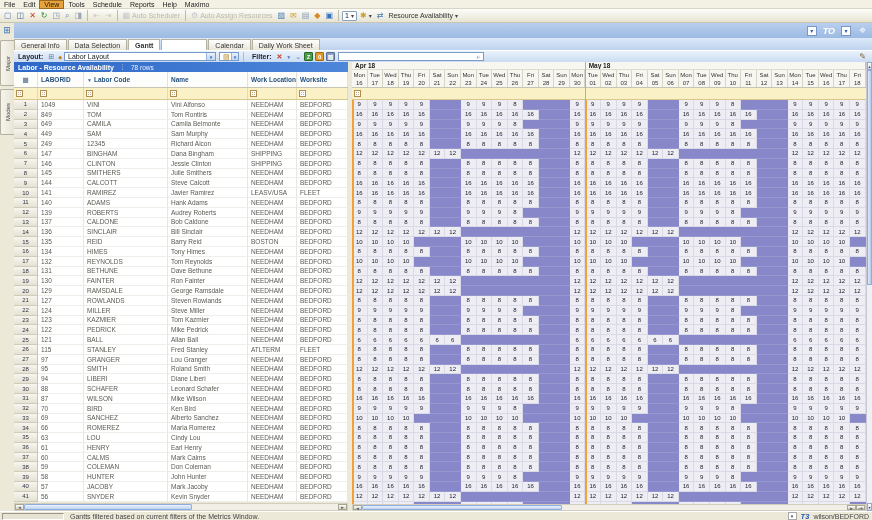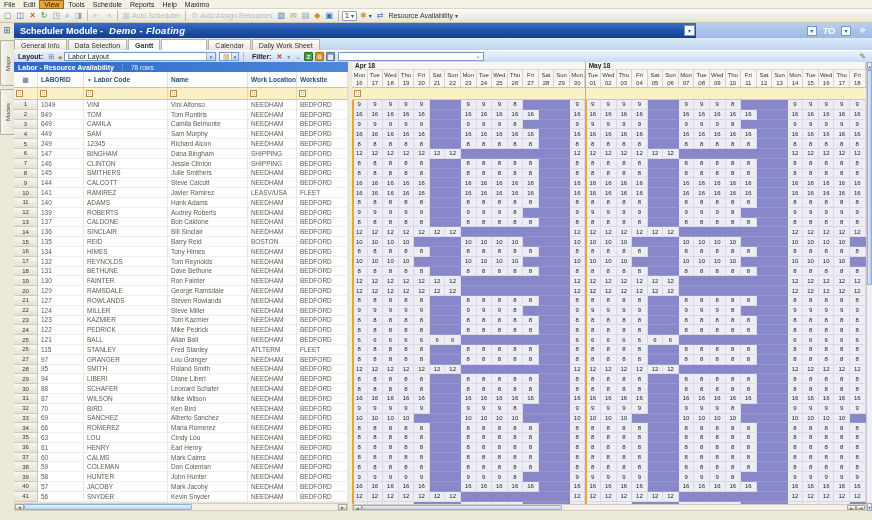--- a/index.html
+++ b/index.html
@@ -245,25 +245,20 @@
           <span class="tglyph" style="color: rgb(74, 122, 181);">⇄</span>
         </span>
         <span class="tbtn">
           <span class="tlabel">Resource Availability</span>
           <span class="tdd">▾</span>
         </span>
       </div>
   </div>
 
   <div id="titlebar">
-    <div class="tb-inner">
-      <span class="tb-title">Scheduler Module -</span>
-      <span class="tb-sub">Demo - Floating</span>
-      <span class="tb-dd"></span>
-    </div>
     <div class="tb-right">
       <span class="mini-dd"></span>
       <span class="tb-logo">TO</span>
       <span class="mini-dd"></span>
       <span class="tb-endicon"></span>
     </div>
   </div>
 
   <div id="corner-icon"></div>
   <div id="side-tabs">
@@ -2252,14 +2247,23 @@
     <span class="sb-btn sb-e"></span>
   </div>
 
   <div id="vscroll">
     <span class="vsb-btn vsb-u"></span>
     <span class="vsb-thumb"></span>
     <span style="flex:1;"></span>
     <span class="vsb-btn vsb-d"></span>
   </div>
 
+  <div id="statusbar">
+    <span id="sb-box"></span>
+    <span id="sb-msg">Gantts filtered based on current filters of the Metrics Window.</span>
+    <span id="sb-right">
+      <span id="sb-dd"></span>
+      <span id="sb-logo">T3</span>
+      <span id="sb-user">wilson/BEDFORD</span>
+    </span>
+  </div>
 
 </div>
 
 </body></html>

